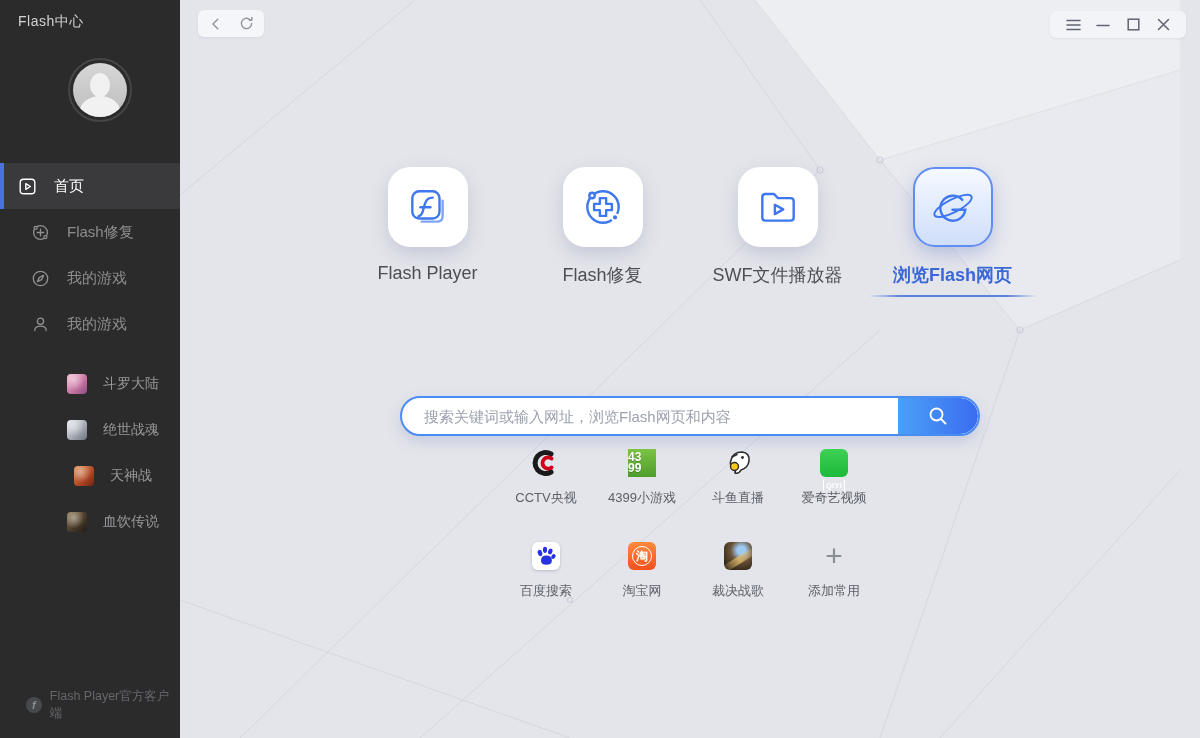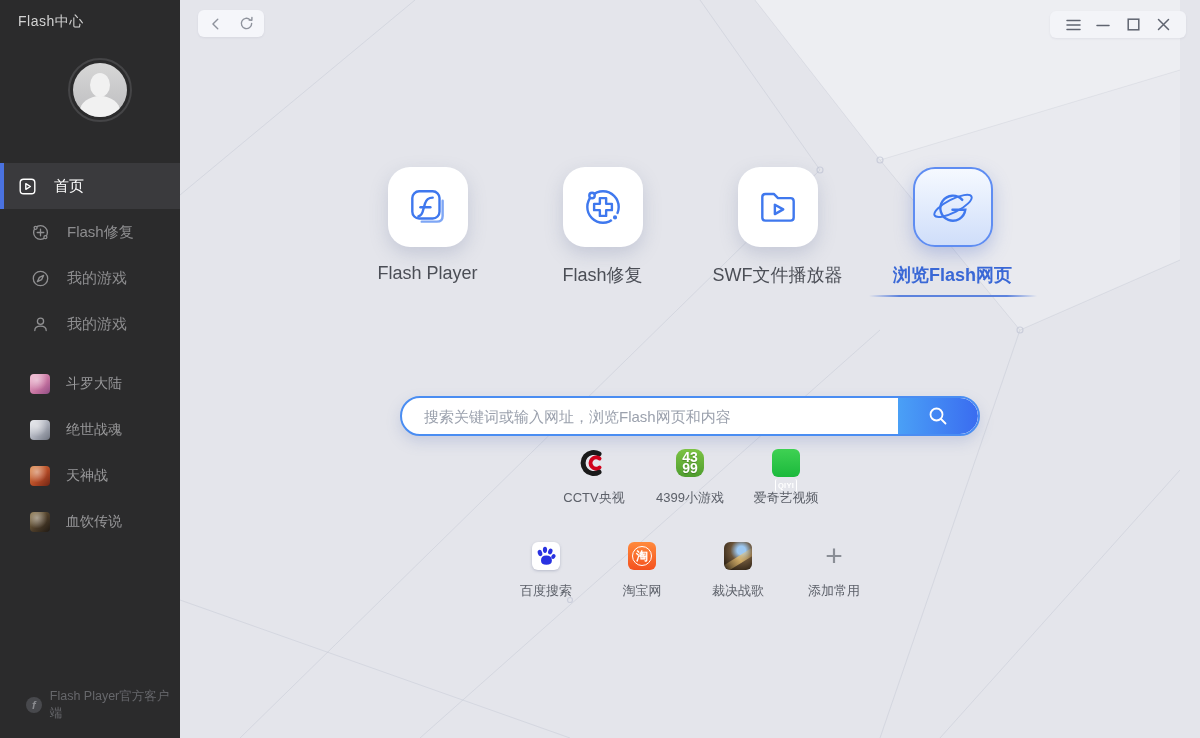--- a/index.html
+++ b/index.html
@@ -16,21 +16,21 @@
   .avatar .body { position:absolute; left:7px; top:33px; width:40px; height:30px; border-radius:50%; background:#f1f1f1; }
 
   .nav { position:absolute; top:163px; left:0; width:100%; }
   .nav-item { position:relative; height:46px; display:flex; align-items:center; padding-left:32px; color:#8d8d8f; font-size:15px; cursor:default; }
   .nav-item .nicon { width:17px; height:17px; margin-right:18px; flex-shrink:0; display:flex; }
   .nav-item.active { background:#3a3a3d; color:#ffffff; padding-left:15px; border-left:4px solid #4a72e0; }
   .nav-item svg { stroke:#909092; }
   .nav-item.active svg { stroke:#ffffff; }
 
   .games { position:absolute; top:361px; left:0; width:100%; }
-  .game-item { height:46px; display:flex; align-items:center; padding-left:30px; color:#98989a; font-size:14px; }
+  .game-item { height:46px; display:flex; align-items:center; padding-left:46px; color:#98989a; font-size:14px;justify-content:center; }
   .game-thumb { width:20px; height:20px; border-radius:4px; margin-right:16px; flex-shrink:0; position:relative; overflow:hidden; }
   .game-thumb::after { content:""; position:absolute; inset:0; background:radial-gradient(circle at 35% 30%, rgba(255,255,255,.45), rgba(255,255,255,0) 55%); }
   .thumb-0 { background:linear-gradient(135deg,#f2b7cf,#c4719f 60%,#8f4d84); }
   .thumb-1 { background:linear-gradient(135deg,#e9eaef,#a7abb6 55%,#6f7480); }
   .thumb-2 { background:linear-gradient(135deg,#e08a4a,#b44a26 55%,#6e2414); }
   .thumb-3 { background:linear-gradient(135deg,#8a7348,#4a3b28 55%,#201a14); }
 
   .sb-footer { position:absolute; left:26px; bottom:16px; display:flex; align-items:center; gap:8px; color:#66676b; font-size:12.5px; }
   .flash-dot { width:16px; height:16px; border-radius:50%; background:#48494d; color:#8b8c90; font-size:11px; font-style:italic; font-weight:bold; display:flex; align-items:center; justify-content:center; }
 
@@ -60,21 +60,21 @@
   .search-btn { width:80px; height:100%; border:none; background:linear-gradient(90deg,#4aa0f6,#3a6cf0); border-radius:0 19px 19px 0; display:flex; align-items:center; justify-content:center; cursor:pointer; }
 
   
   .quick-row { position:absolute; left:50%; transform:translateX(-50%); display:flex; }
   .row-1 { top:448px; }
   .row-2 { top:541px; }
   .q-cell { width:96px; display:flex; flex-direction:column; align-items:center; cursor:pointer; }
   .q-icon { height:30px; display:flex; align-items:center; justify-content:center; }
   .q-label { margin-top:11px; font-size:13px; color:#5c6069; white-space:nowrap; }
 
-  .icon-4399 { width:28px; height:28px; border-radius:9px; background:linear-gradient(180deg,#7cc344,#4e9d2e); display:flex; flex-direction:column; align-items:center; justify-content:center; color:#fff; font-weight:bold; font-size:14px; line-height:11px; text-shadow:0 1px 1px rgba(0,0,0,.25); }
+  .icon-4399 { width:28px; height:28px; border-radius:0; background:linear-gradient(180deg,#7cc344,#4e9d2e); display:flex; flex-direction:column; align-items:flex-start; justify-content:center; color:#fff; font-weight:bold; font-size:12px; line-height:11px; text-shadow:0 1px 1px rgba(0,0,0,.25); }
   .icon-iqiyi { width:28px; height:28px; border-radius:6px; background:linear-gradient(180deg,#3fd153,#1bb93c); display:flex; align-items:center; justify-content:center; color:#fff; font-weight:bold; font-size:7.5px; letter-spacing:.3px; }
   .icon-iqiyi span { border-left:1.5px solid #fff; border-right:1.5px solid #fff; padding:2px 2px; border-radius:2px;margin-top:44px; }
   .icon-taobao { width:28px; height:28px; border-radius:6px; background:linear-gradient(180deg,#ff8a3c,#f4511e); display:flex; align-items:center; justify-content:center; }
   .icon-taobao span { width:20px; height:20px; border:1.5px solid #fff; border-radius:50%; color:#fff; font-size:12px; font-weight:bold; display:flex; align-items:center; justify-content:center; }
   .icon-baidu { width:28px; height:28px; border-radius:6px; background:#ffffff; box-shadow:0 1px 3px rgba(100,110,140,.35); display:flex; align-items:center; justify-content:center; }
   .icon-caijue { width:28px; height:28px; border-radius:6px; background:radial-gradient(circle at 62% 30%, #9cc8f2 0 16%, #6a5338 42%, #3a2c1c 75%, #1c1510 100%); position:relative; overflow:hidden; }
   .icon-caijue::after { content:""; position:absolute; left:-4px; top:14px; width:40px; height:7px; background:linear-gradient(90deg,rgba(230,190,110,0),rgba(230,190,110,.8),rgba(230,190,110,0)); transform:rotate(-32deg); }
   .icon-plus { font-size:30px; font-weight:300; color:#8a8e96; line-height:26px; }
 </style>
 </head>
@@ -292,20 +292,31 @@
         <div class="q-icon">
           <div class="icon-4399">
             <span>43</span>
             <span>99</span>
           </div>
         </div>
         <div class="q-label">4399小游戏</div>
       </div>
       <div class="q-cell">
         <div class="q-icon">
+          <svg width="30" height="30" viewBox="0 0 30 30">
+            <path d="M8 12 Q10 4 19 4 Q27 5 26 13 Q25 20 18 22 Q16 26 12 25 Q13 22 11 21 Q6 18 8 12 z" fill="#ffffff" stroke="#2b2b2b" stroke-width="1.6" stroke-linejoin="round"></path>
+            <circle cx="11.5" cy="18.5" r="4" fill="#f8c61c" stroke="#2b2b2b" stroke-width="1.4"></circle>
+            <circle cx="19.5" cy="9.5" r="1.4" fill="#2b2b2b"></circle>
+            <path d="M9 9 L14 6.5" stroke="#2b2b2b" stroke-width="1.4" stroke-linecap="round"></path>
+          </svg>
+        </div>
+        <div class="q-label">斗鱼直播</div>
+      </div>
+      <div class="q-cell">
+        <div class="q-icon">
           <div class="icon-iqiyi">
               <span>QIYI</span>
             </div>
         </div>
         <div class="q-label">爱奇艺视频</div>
       </div>
     </div>
 
     <div class="quick-row row-2">
       <div class="q-cell">

